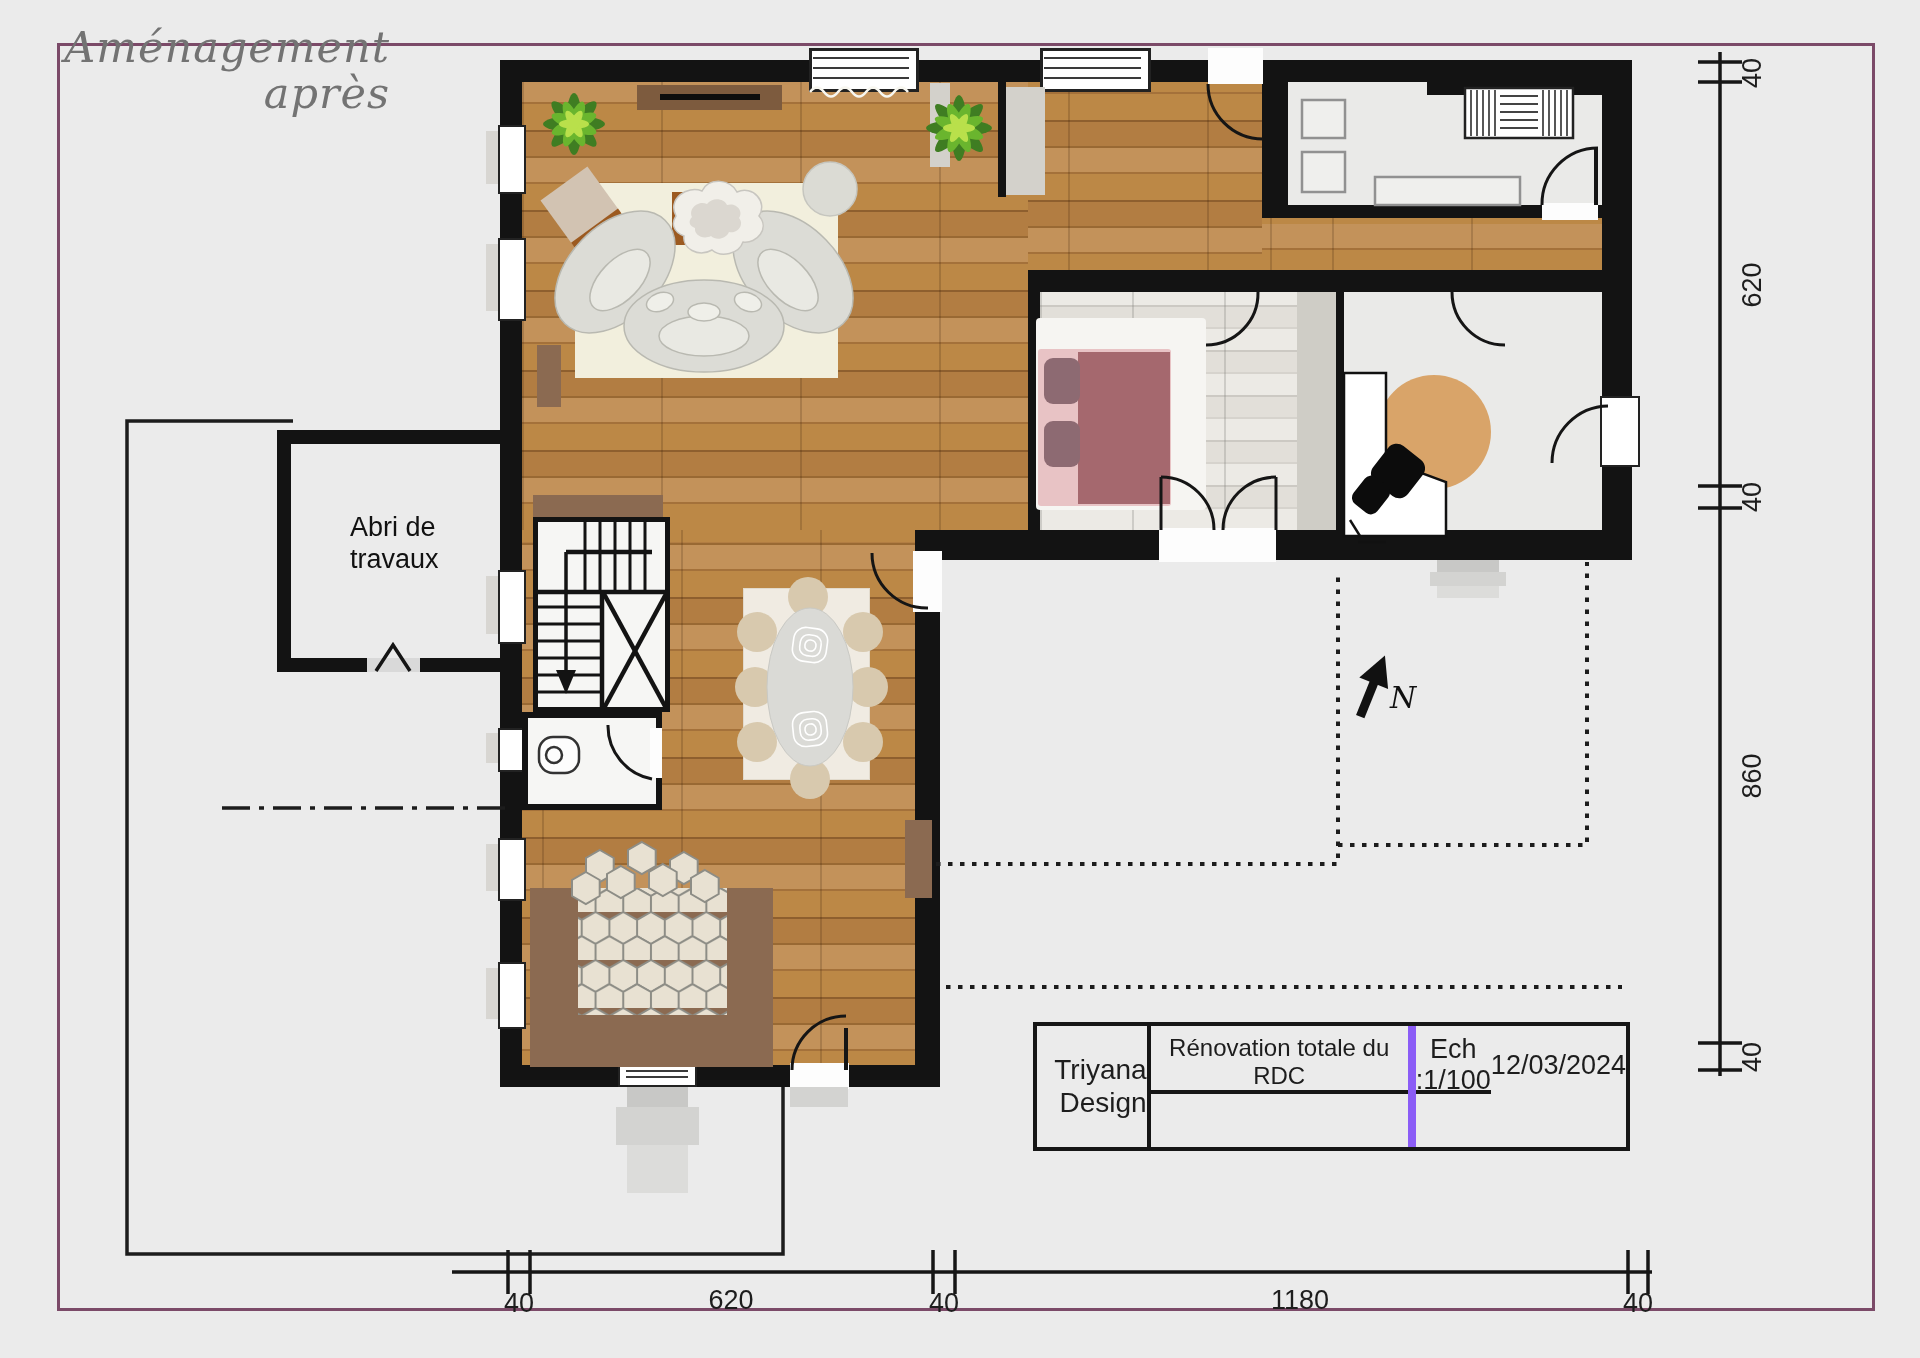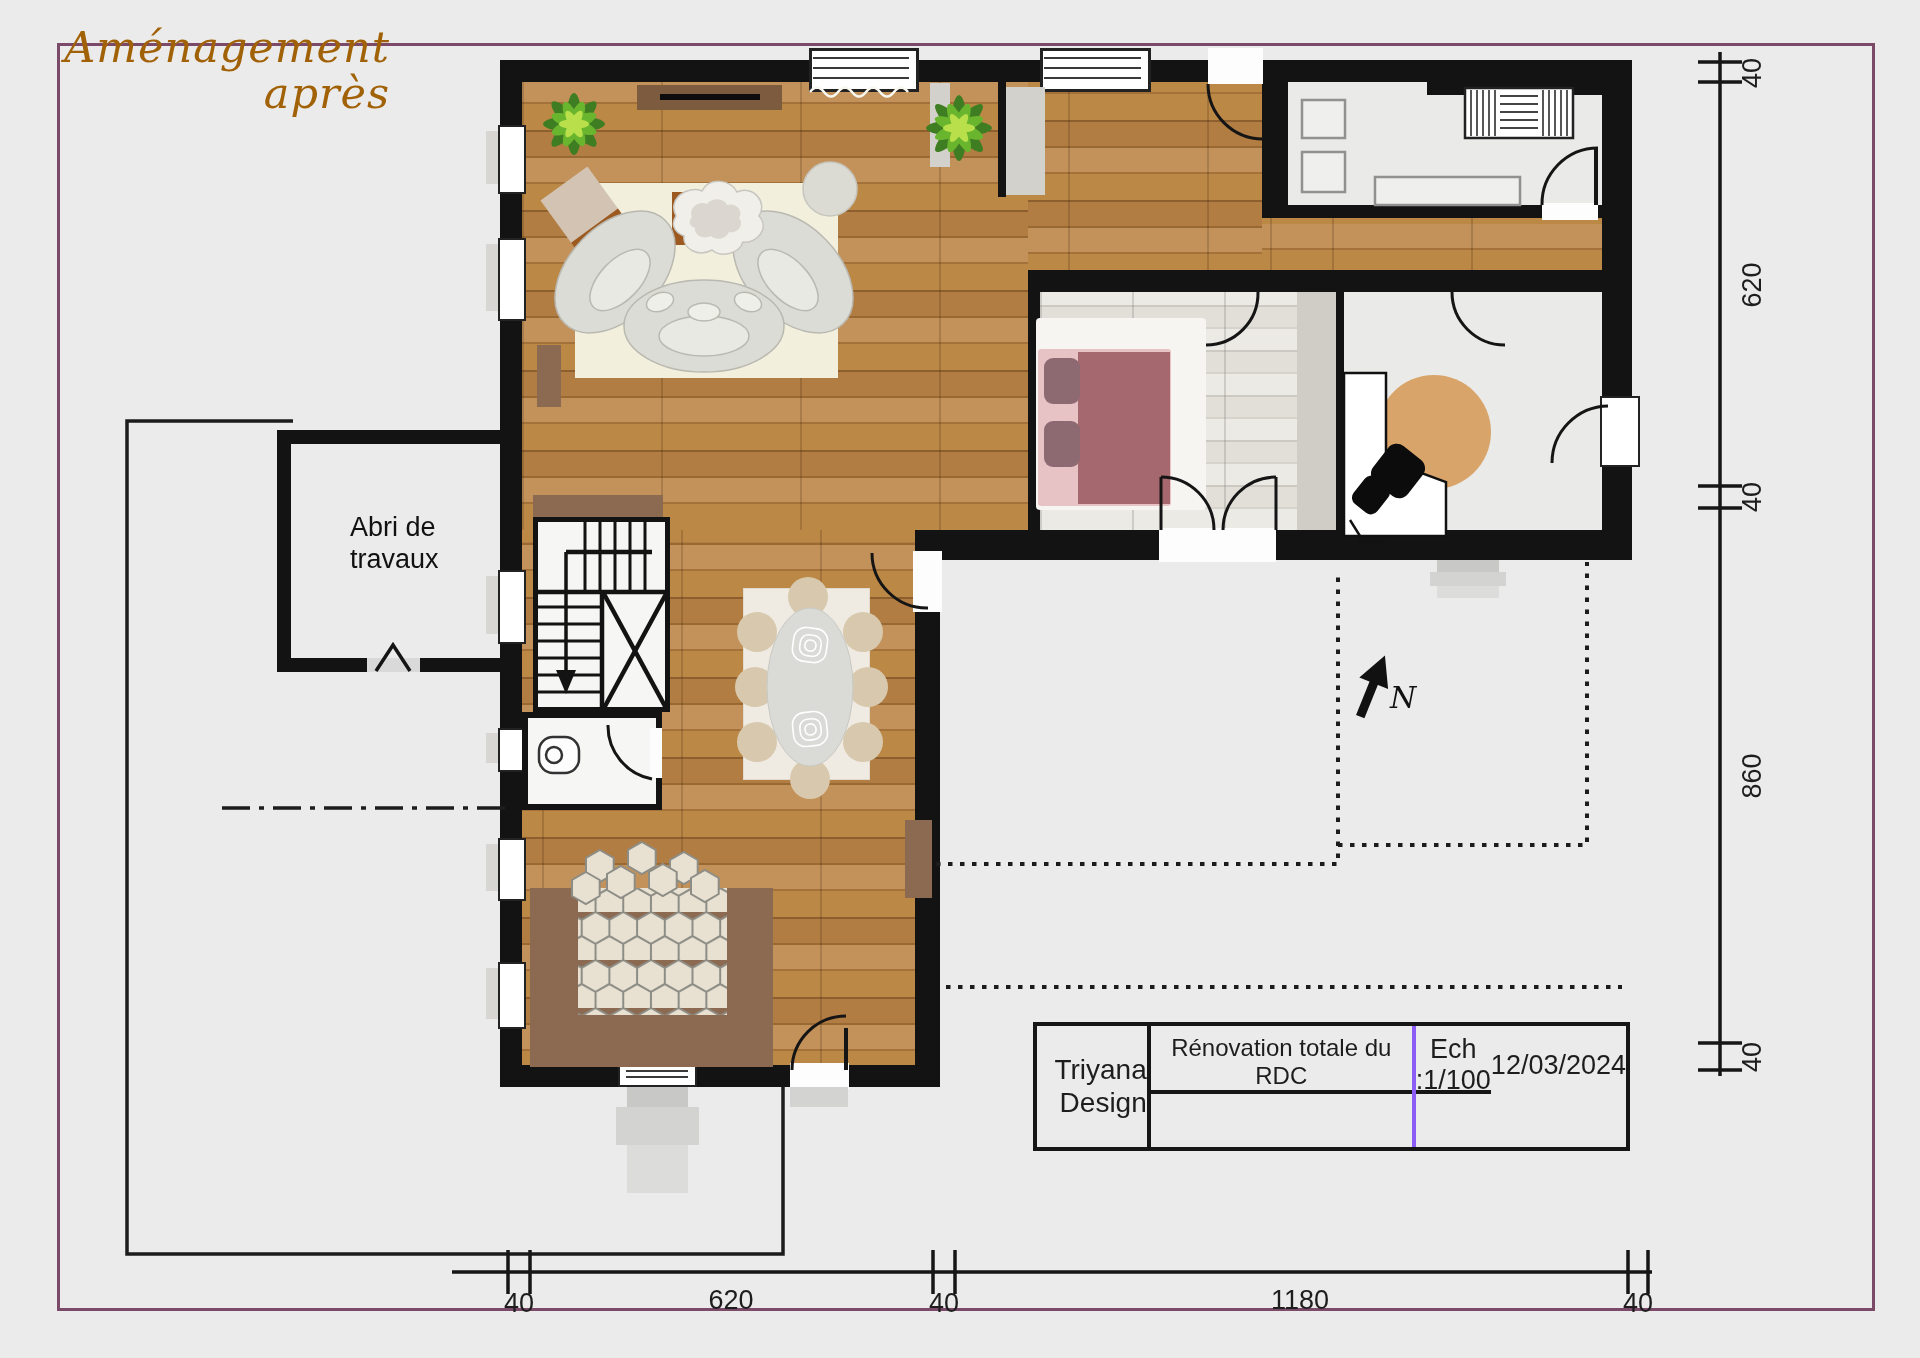--- a/index.html
+++ b/index.html
@@ -2,21 +2,21 @@
 <html><head>
 <meta charset="utf-8">
 <style>
   html,body{margin:0;padding:0;background:#dcdcdc;}
   .plan-page{position:relative;width:1920px;height:1358px;background:#ebebeb;overflow:hidden;
              font-family:"Liberation Sans",sans-serif;color:#1d1d1d;}
   .a{position:absolute;}
   .w{position:absolute;background:#131313;}
   .main-title{position:absolute;left:46px;top:24px;width:344px;text-align:right;
               font-family:"DejaVu Serif",serif;font-style:italic;font-size:43px;line-height:1.08;
-              color:#a16207;letter-spacing:1px;}
+              color:#737373;letter-spacing:1px;}
   .parquet{background-color:#b5813f;background-image:
      repeating-linear-gradient(90deg, rgba(45,22,4,.18) 0 2px, rgba(0,0,0,0) 2px 139px),
      repeating-linear-gradient(0deg, #bc8846 0 26px, #a4713a 26px 28px, #c3925a 28px 52px,
         #996933 52px 54px, #b27d42 54px 78px, #8e5f2e 78px 80px);}
   .whitewash{background-color:#e6e4df;background-image:
      repeating-linear-gradient(90deg, rgba(125,125,120,.28) 0 2px, rgba(0,0,0,0) 2px 92px),
      repeating-linear-gradient(0deg, #eceae5 0 21px, #d6d3cd 21px 23px, #e2dfd9 23px 43px, #ccc9c3 43px 45px);}
   .roomgray{background:#eaeae8;}
   .whiteroom{background:#f6f6f4;}
   .brown{background:#8b6a51;}
@@ -390,21 +390,21 @@
   <div class="dim-label" style="left:686px;top:1285px;">620</div>
   <div class="dim-label" style="left:899px;top:1288px;">40</div>
   <div class="dim-label" style="left:1255px;top:1285px;">1180</div>
   <div class="dim-label" style="left:1593px;top:1288px;">40</div>
 
   <div class="tb">
     <div class="cell" style="width:131px;border-right:4px solid #161616;flex-direction:column;font-size:28px;line-height:1.15;">
       <div>Triyana</div>
       <div>Design</div>
     </div>
-    <div style="width:306px;display:flex;flex-direction:column;border-right:4px solid #8b5cf6;box-sizing:border-box;">
+    <div style="width:306px;display:flex;flex-direction:column;border-right:8px solid #8b5cf6;box-sizing:border-box;">
       <div class="cell" style="height:68px;border-bottom:4px solid #161616;font-size:24px;">Rénovation totale du RDC</div>
     </div>
     <div style="flex:1;display:flex;flex-direction:row;">
       <div class="cell" style="height:68px;border-bottom:4px solid #161616;font-size:27px;align-items:flex-start;padding-top:8px;box-sizing:border-box;">Ech :1/100</div>
       <div class="cell" style="flex:1;font-size:27px;align-items:flex-start;padding-top:24px;box-sizing:border-box;">12/03/2024</div>
     </div>
   </div>
 
 </div>
 

